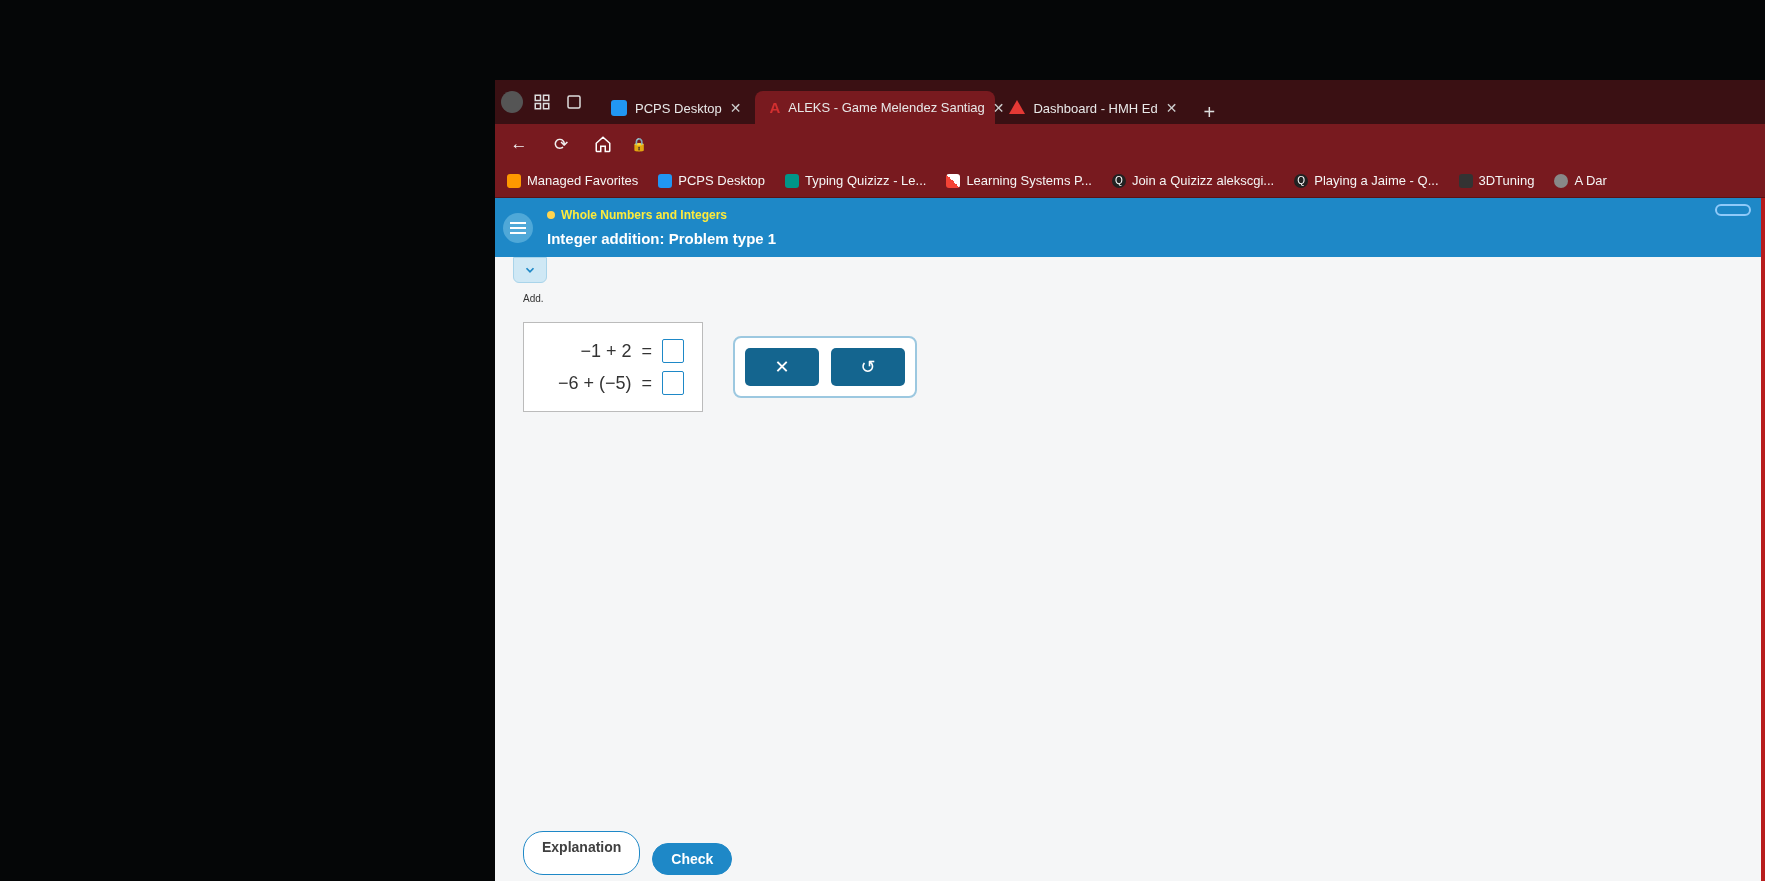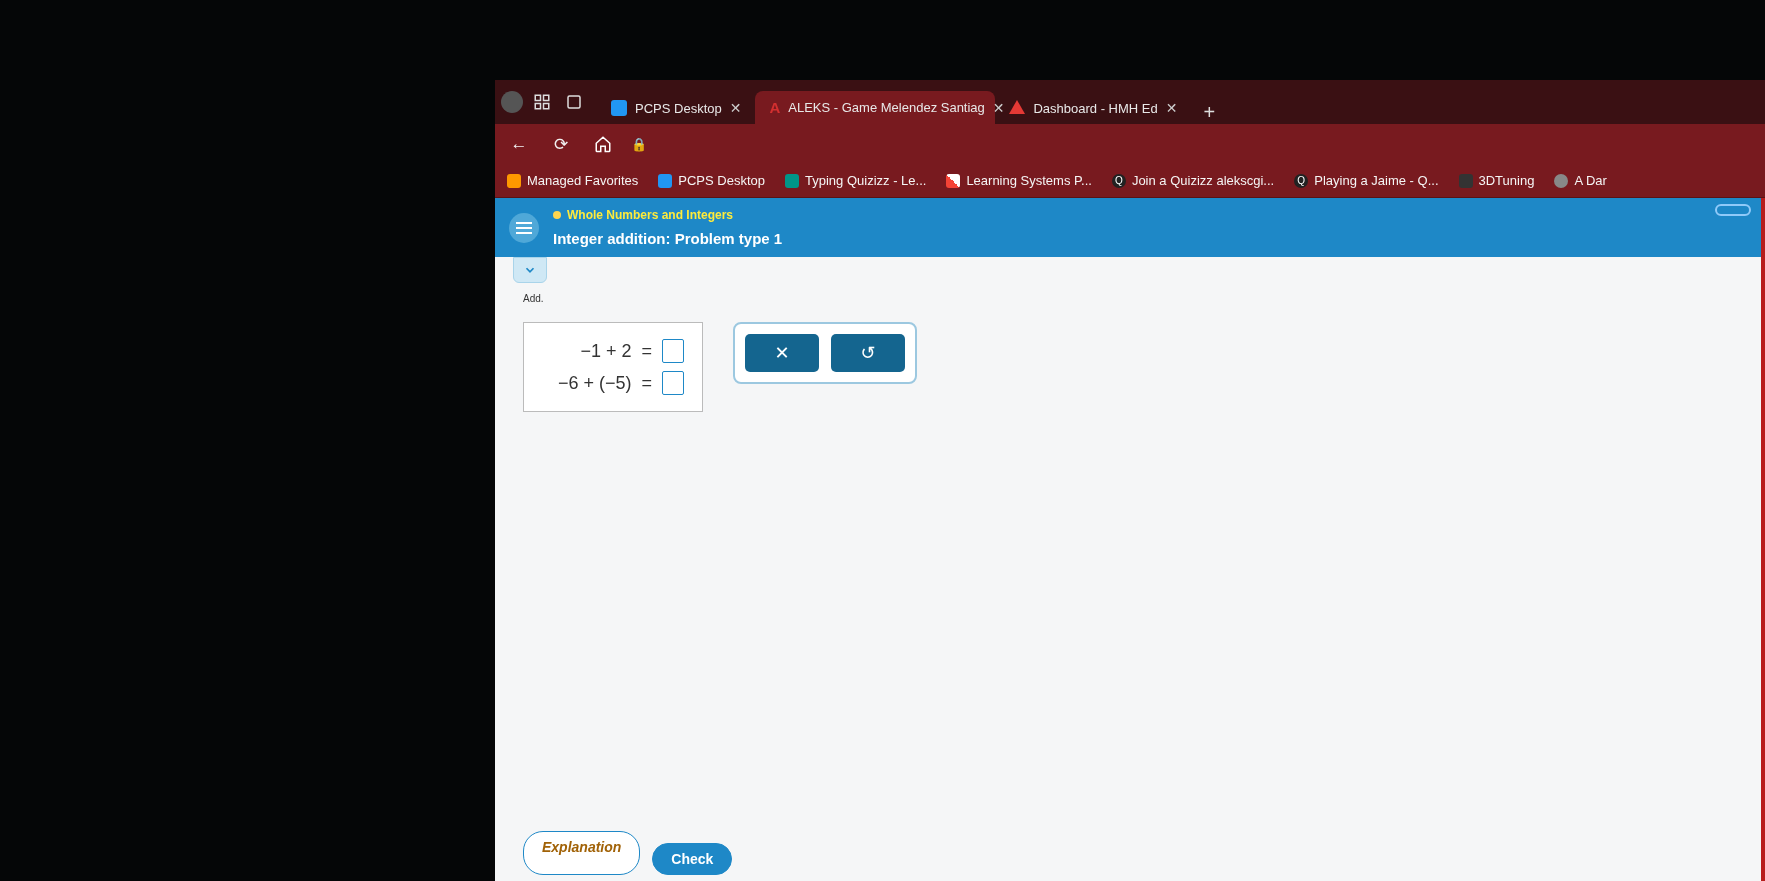--- a/index.html
+++ b/index.html
@@ -115,21 +115,21 @@
   .content {
     flex:1;
     background:#f5f6f7;
     display:flex;
     flex-direction:column;
     position:relative;
   }
   .aleks-header {
     background:#1e88c7;
     color:#fff;
-    padding:10px 14px;
+    padding:10px 8px;
     display:flex;
     align-items:center;
     gap:14px;
   }
   .menu-btn {
     width:30px;height:30px;
     background:#4fa8d8;
     border-radius:50%;
     display:flex;align-items:center;justify-content:center;
     cursor:pointer;
@@ -148,21 +148,21 @@
     border-bottom-left-radius:6px;border-bottom-right-radius:6px;
     display:flex;align-items:center;justify-content:center;
     margin-left:18px;color:#1e88c7;font-size:14px;cursor:pointer;
   }
   
   .work-area{
     padding:10px 28px;
   }
   .instruction{font-size:10px;color:#333;margin-bottom:18px;}
   
-  .problem-row{display:flex;gap:30px;align-items:flex-start;}
+  .problem-row{display:flex;gap:30px;align-items:center;}
   .problem-box{
     border:1px solid #bbb;
     padding:12px 18px;
     background:#fff;
     min-width:180px;
   }
   .eq-row{
     display:flex;align-items:center;justify-content:flex-end;gap:10px;
     font-family:"Times New Roman",serif;font-size:18px;color:#333;
     padding:4px 0;
@@ -180,21 +180,21 @@
     display:flex;align-items:center;justify-content:center;color:#fff;font-size:18px;
     cursor:pointer;
   }
   
   .footer-btns{
     position:absolute;left:28px;bottom:6px;display:flex;gap:12px;
   }
   .pill-btn{
     padding:7px 18px;border-radius:20px;font-size:14px;font-weight:bold;cursor:pointer;
   }
-  .pill-outline{background:#fff;border:1px solid #1e88c7;color:#a16207;font-style:italic;}
+  .pill-outline{background:#fff;border:1px solid #1e88c7;color:#404040;}
   .pill-solid{background:#1e88c7;color:#fff;border:1px solid #1e88c7;margin-top:12px;}
   
   .right-red-edge{position:absolute;right:0;top:0;bottom:0;width:4px;background:#b71c1c;}
 </style>
 </head>
 <body>
 
 <div class="screen">
 
   <div class="browser-top">

